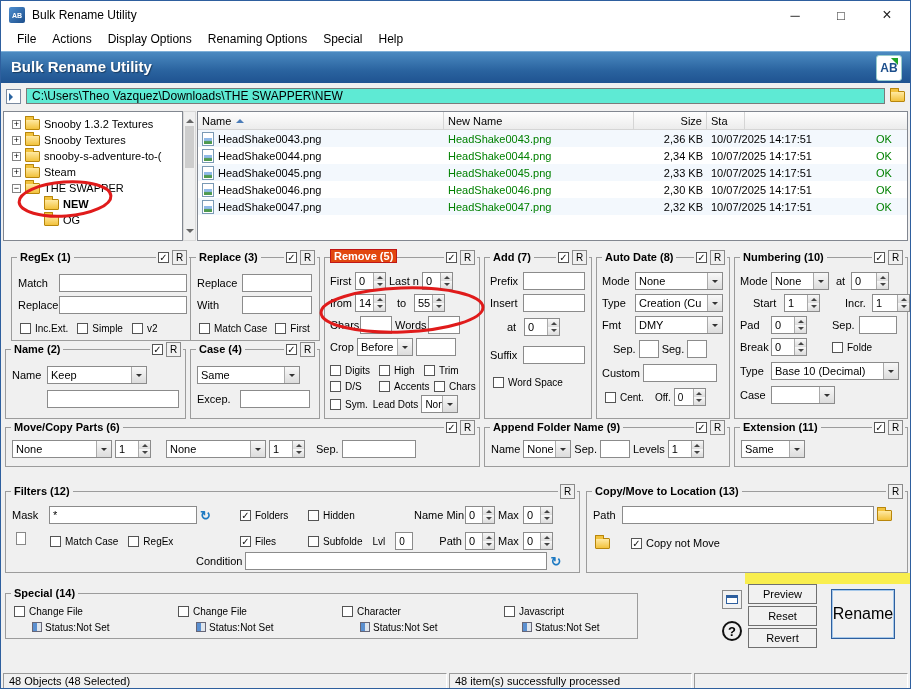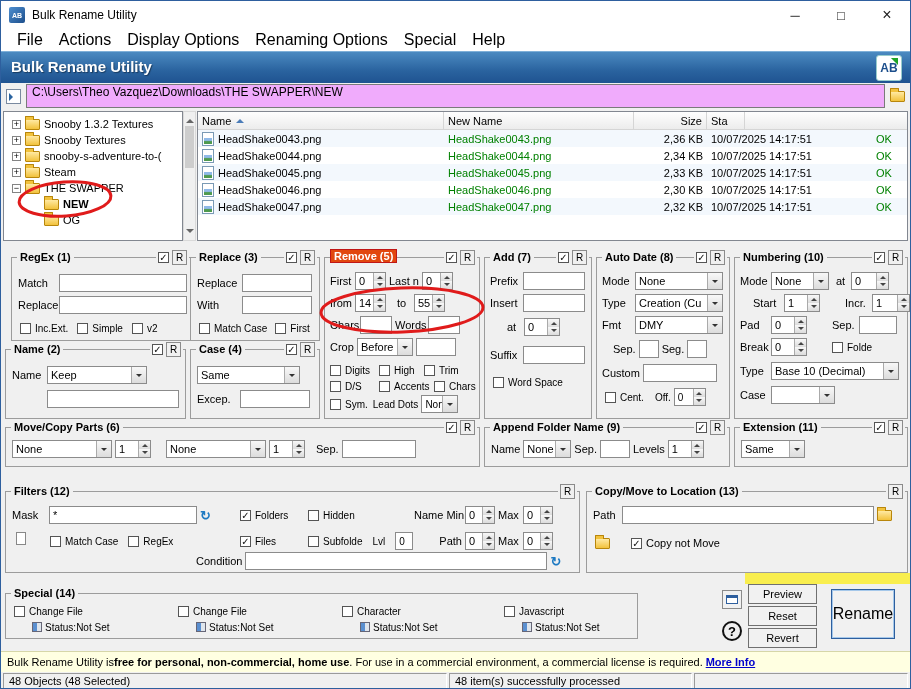--- a/index.html
+++ b/index.html
@@ -9,36 +9,36 @@
 
   
   .titlebar { position:absolute; top:0; left:0; right:0; height:28px; background:#fff; display:flex; align-items:center; }
   .appico { width:16px; height:16px; margin-left:8px; background:linear-gradient(135deg,#4e8fd0,#1d4f8c); border-radius:2px;
             color:#fff; font-size:7px; font-weight:bold; display:flex; align-items:center; justify-content:center; }
   .ttext { margin-left:7px; font-size:12px; }
   .wctl { margin-left:auto; display:flex; height:28px; }
   .wbtn { width:46px; height:28px; display:flex; align-items:center; justify-content:center; font-size:13px; color:#222; }
 
   
-  .menubar { position:absolute; top:28px; left:0; right:0; height:22px; background:#fff; display:flex; align-items:center; padding-left:8px; font-size:16px; }
+  .menubar { position:absolute; top:28px; left:0; right:0; height:22px; background:#fff; display:flex; align-items:flex-start; padding-left:8px; font-size:12px; }
   .mitem { padding:0 8px; height:20px; display:flex; align-items:center; }
 
   
   .banner { position:absolute; top:50px; left:0; right:0; height:32px;
             background:linear-gradient(180deg,#4b8ac1 0%, #2a639f 60%, #1f5391 100%); border-top:1px solid #7fb0d8; }
   .btitle { position:absolute; left:10px; top:6px; color:#fff; font-size:15px; font-weight:bold; text-shadow:1px 1px 1px rgba(0,0,0,.4); }
   .blogo { position:absolute; right:8px; top:3px; width:26px; height:26px; background:#fff; border-radius:3px; border:1px solid #9cc;
            display:flex; align-items:center; justify-content:center; font-weight:bold; font-size:12px; color:#1d4f8c; }
   .blogo .garrow { position:absolute; right:-2px; top:-3px; width:0; height:0; border:5px solid transparent; border-left-color:#1fa427; transform:rotate(-45deg); }
 
   
   .addrbar { position:absolute; top:82px; left:0; right:0; height:26px; background:#f0f0f0; display:flex; align-items:center; padding:0 5px; gap:5px; }
   .addrico { width:15px; height:15px; border:1px solid #7a8aa0; background:#fff; position:relative; }
   .addrico::after { content:""; position:absolute; left:2px; top:3px; width:0; height:0; border:4px solid transparent; border-left-color:#2a639f; }
-  .addrinput { flex:1; height:24px; background:#f0abfc; border:1px solid #7a7a7a; display:flex; align-items:flex-start; padding:0 5px; font-size:12px; }
+  .addrinput { flex:1; height:16px; background:#5eead4; border:1px solid #7a7a7a; display:flex; align-items:flex-start; padding:0 5px; font-size:12px; }
 
   
   .fldr { position:relative; width:15px; height:11px; background:linear-gradient(#ffe9a2,#f2c23c); border:1px solid #b8860b; border-radius:1px; flex:none; }
   .fldr::before { content:""; position:absolute; top:-4px; left:-1px; width:7px; height:3px; background:#f2c23c; border:1px solid #b8860b; border-bottom:none; border-radius:1px 1px 0 0; }
   .pgicon { width:12px; height:14px; background:#fff; border:1px solid #7a9ab5; position:relative; flex:none; margin-right:4px; }
   .pgicon::after { content:""; position:absolute; left:1px; bottom:1px; width:8px; height:6px; background:linear-gradient(180deg,#8fb9e8 40%,#4e9a4e 60%); }
 
   
   .listarea { position:absolute; top:108px; left:0; right:0; height:136px; background:#f0f0f0; }
   .tree { position:absolute; left:2px; top:2px; width:180px; height:130px; background:#fff; border:1px solid #828790; overflow:hidden; padding-top:4px; }
@@ -902,26 +902,20 @@
   <div class="ystrip"></div>
   <div class="miniwin">
       <span class="ic"></span>
     </div>
   <div class="helpbtn">?</div>
   <div class="btn" style="left:747px;top:583px;width:69px;height:20px">Preview</div>
   <div class="btn" style="left:747px;top:605px;width:69px;height:20px">Reset</div>
   <div class="btn" style="left:747px;top:627px;width:69px;height:20px">Revert</div>
   <div class="btn rename" style="left:830px;top:588px;width:64px;height:50px">Rename</div>
 
-  <div class="license">
-    <span>Bulk Rename Utility is </span>
-    <b>free for personal, non-commercial, home use</b>
-    <span>. For use in a commercial environment, a commercial license is required. </span>
-    <a href="#">More Info</a>
-  </div>
 
   <div class="statusbar">
     <span class="sp" style="left:2px;width:444px">
         <span>48 Objects (48 Selected)</span>
       </span>
     <span class="sp" style="left:448px;width:243px">
         <span>48 item(s) successfully processed</span>
       </span>
     <span class="sp" style="left:693px;right:2px"></span>
   </div>

